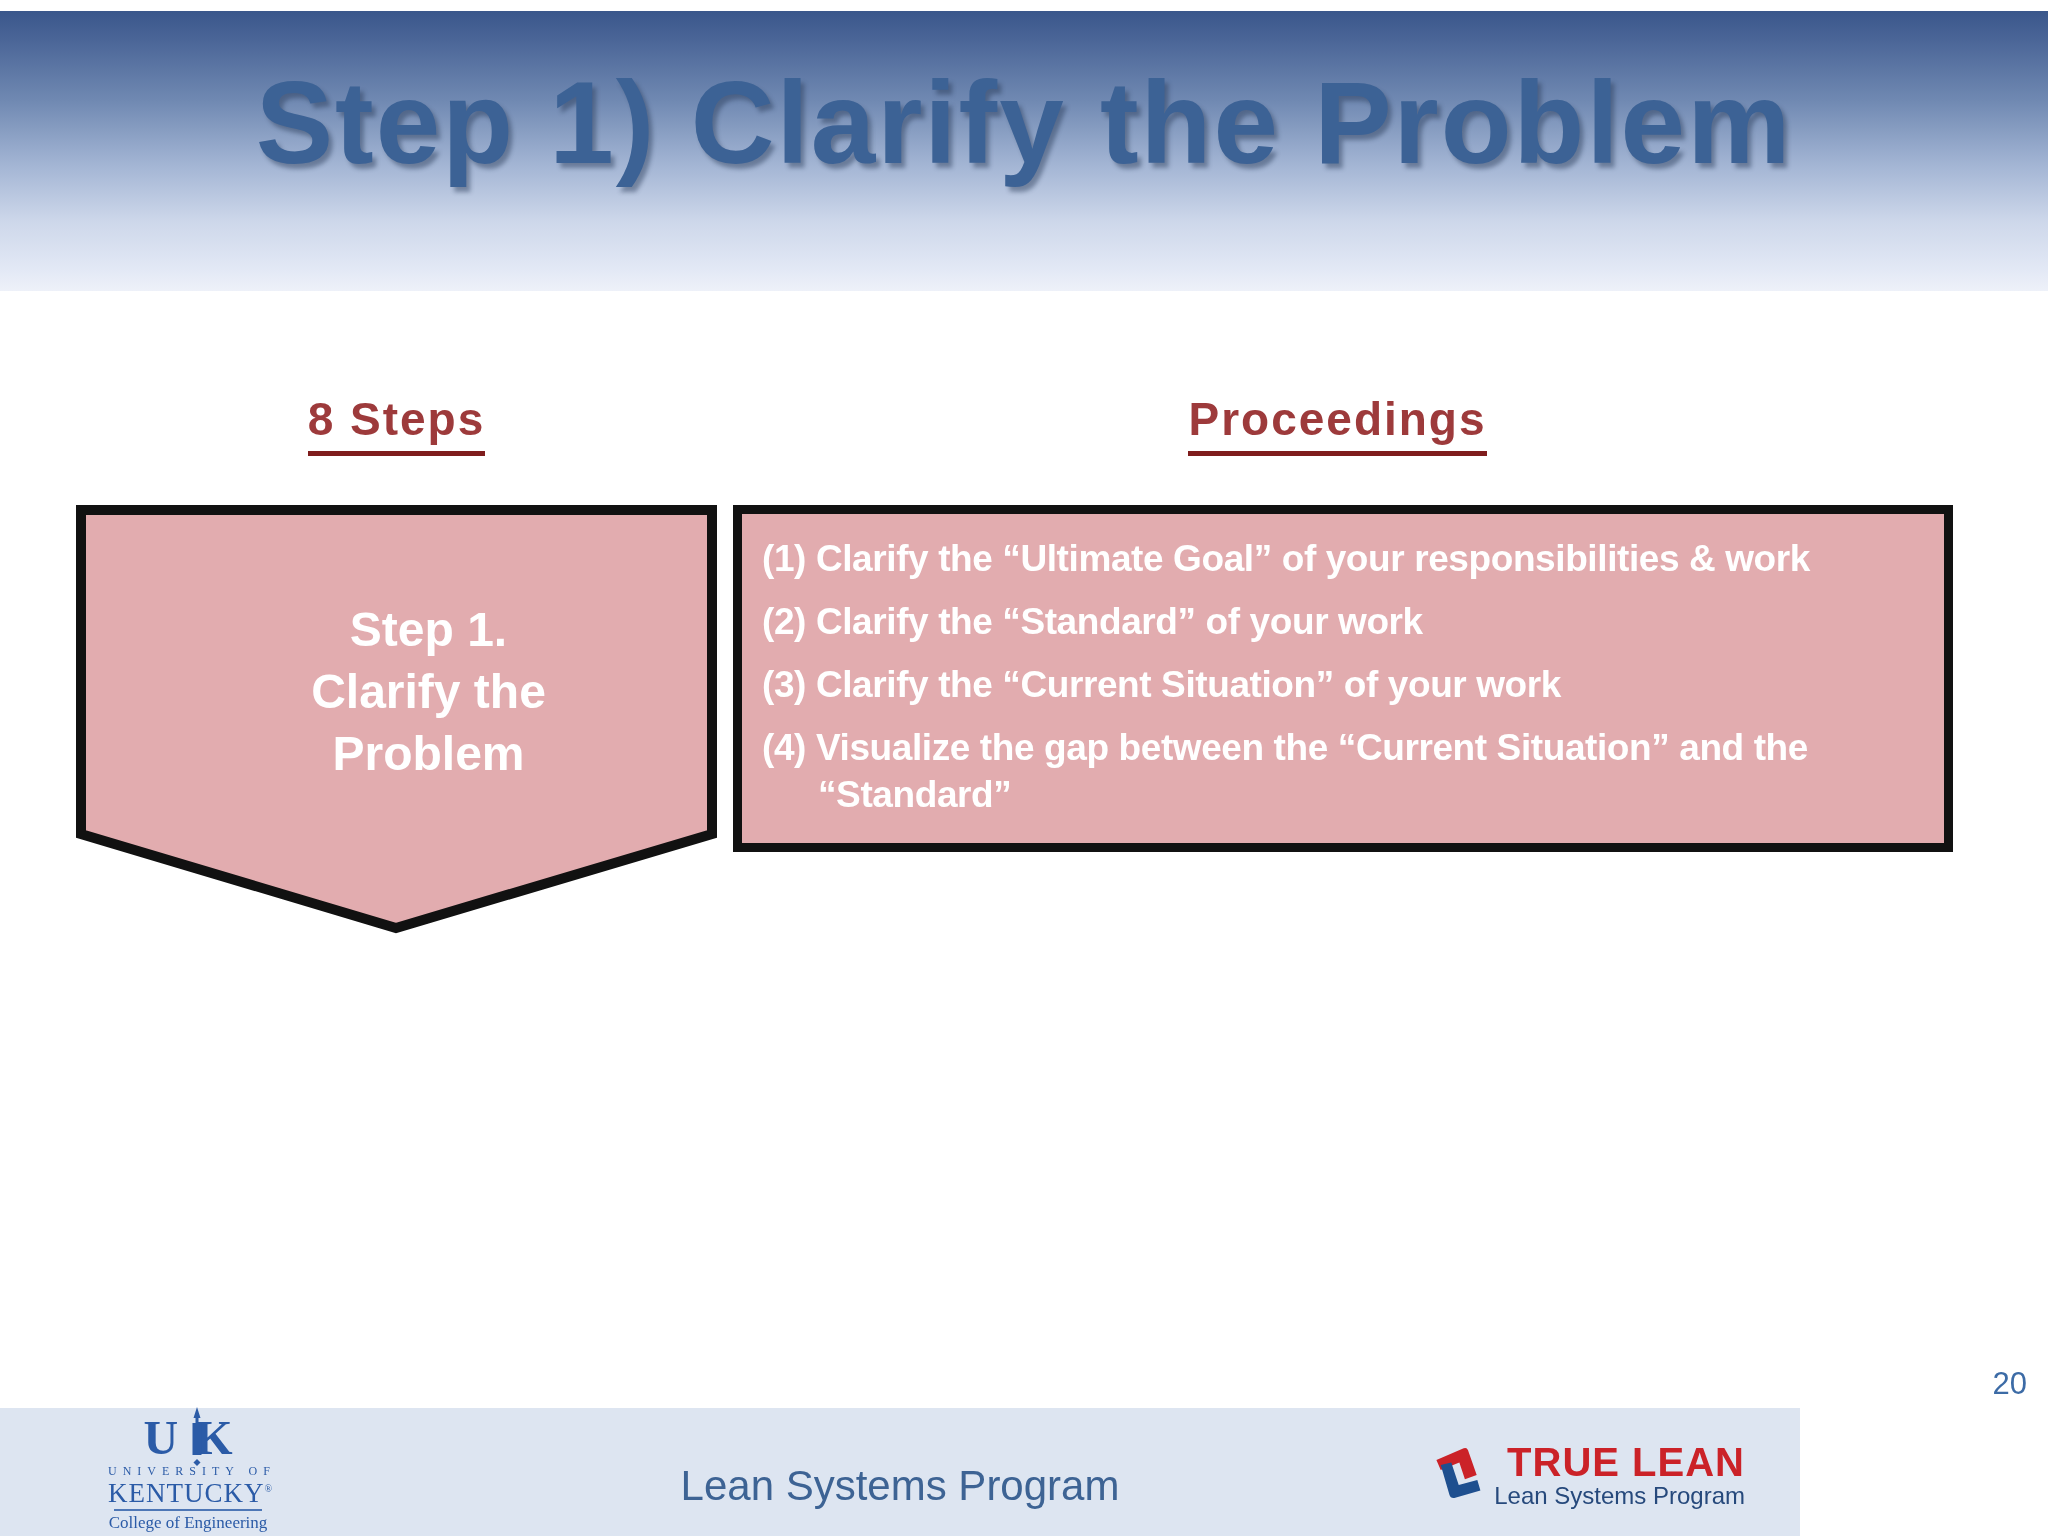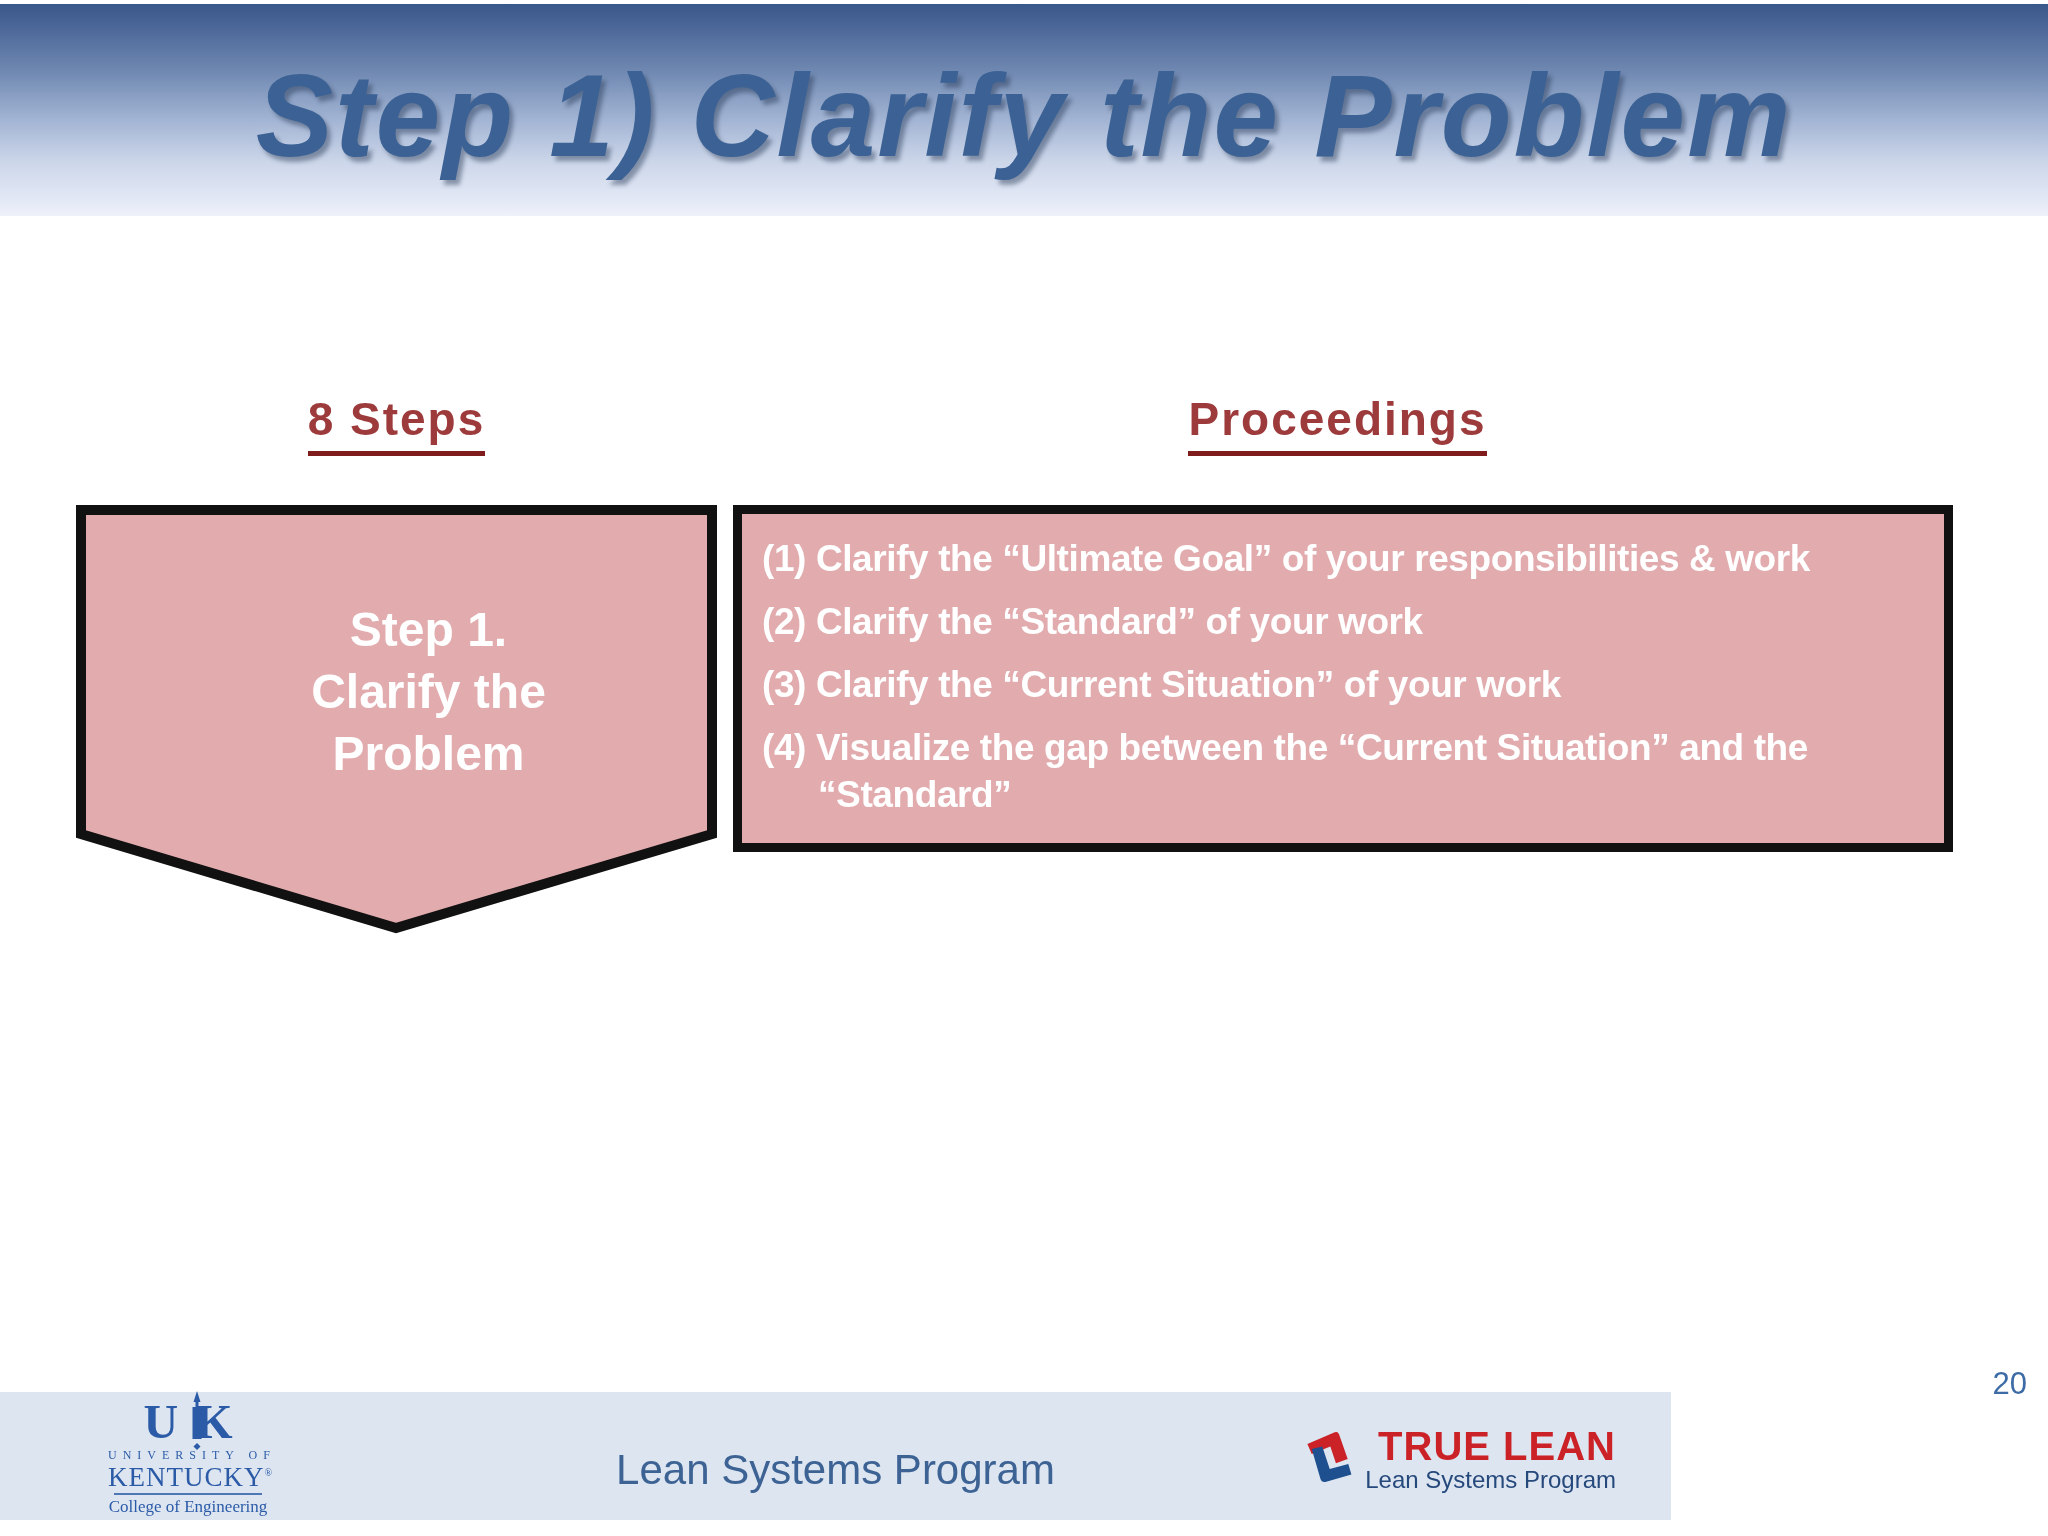--- a/index.html
+++ b/index.html
@@ -3,25 +3,24 @@
 <meta charset="utf-8">
 <style>
   html,body{margin:0;padding:0;background:#888;}
   .slide{
     position:relative; width:2048px; height:1536px; overflow:hidden;
     background:#ffffff;
     font-family:"Liberation Sans", sans-serif;
   }
   
   .header{
-    position:absolute; left:0; top:4px; width:2048px; height:212px;
+    position:absolute; left:0; top:11px; width:2048px; height:280px;
     background:linear-gradient(180deg,
       #3a578b 0%, #4a6597 10%, #7089b2 32%, #a3b5d4 55%,
       #cdd7ea 75%, #e2e8f5 92%, #eef1f9 100%);
-    font-style:italic;
   }
   .title{
     position:absolute; left:0; top:40px; width:100%; margin:0;
     text-align:center;
     font-size:116px; font-weight:bold; letter-spacing:2px; line-height:1.25;
     color:#3c6295;
     text-shadow:4px 5px 4px rgba(38,56,84,0.45);
   }
   
   .col-heading{
@@ -53,21 +52,21 @@
     padding-left:56px; text-indent:-56px;
     margin:0 0 16px 0;
   }
   
   .page-number{
     position:absolute; right:21px; top:1366px;
     font-size:31px; color:#3c6ba6;
   }
   
   .footer{
-    position:absolute; left:0; bottom:16px; width:1671px; height:128px;
+    position:absolute; left:0; bottom:0; width:1800px; height:128px;
     background:#dde5f1;
   }
   .footer-center{
     position:absolute; left:0; top:54px; width:100%; text-align:center;
     font-size:42px; color:#3d6394;
   }
   
   .uk-logo{
     position:absolute; left:108px; top:6px; width:160px; text-align:center;
     color:#2b5ba7; font-family:"Liberation Serif", serif;

